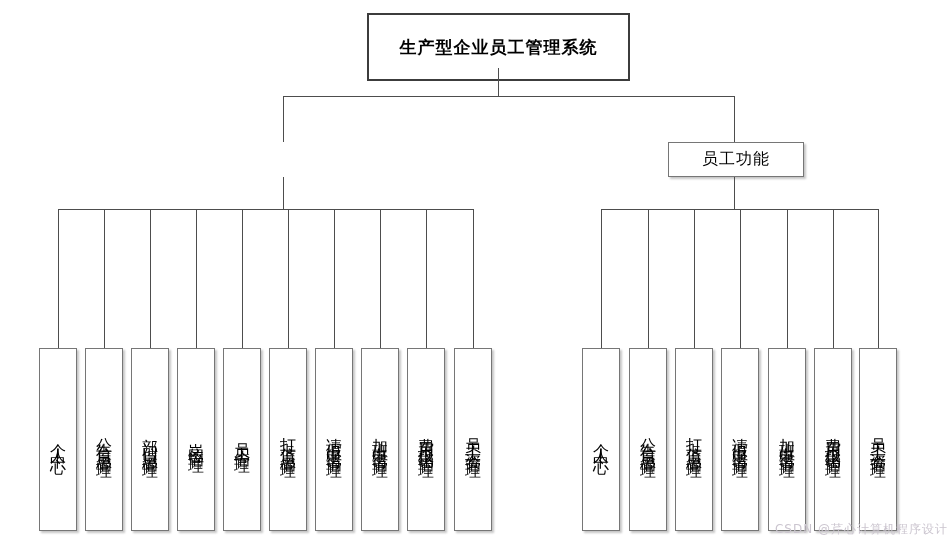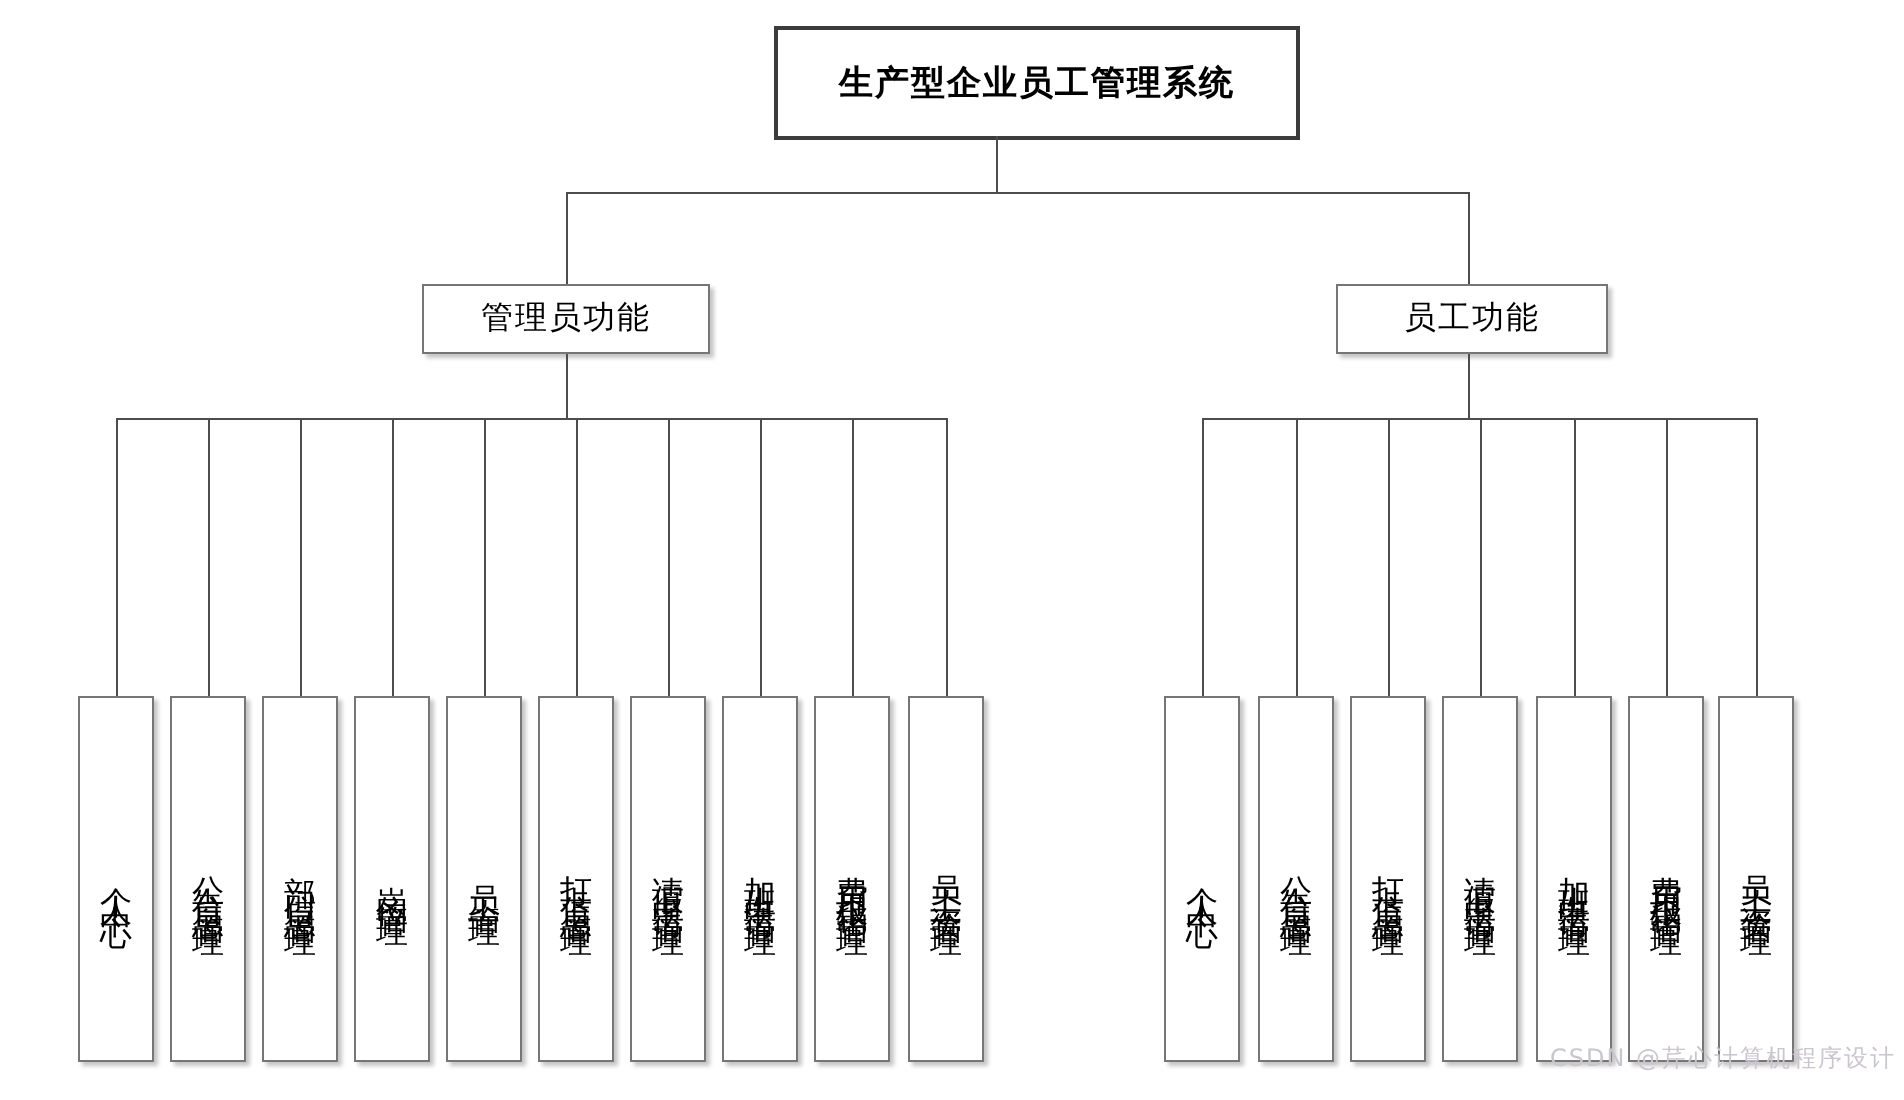--- a/index.html
+++ b/index.html
@@ -60,28 +60,27 @@
     color: #cbc5cf;
     white-space: nowrap;
     z-index: 5;
   }
 </style>
 </head>
 <body>
 
 <div id="canvas">
 
-  <div class="node root-node" style="left:367px; top:13px; width:263px; height:57px;margin-left:20px;">生产型企业员工管理系统</div>
+  <div class="node root-node" style="left:367px; top:13px; width:263px; height:68px;">生产型企业员工管理系统</div>
 
   <div class="vline" style="left:498px; top:68px; height:28px;"></div>
   <div class="hline" style="left:283px; top:96px; width:451px;"></div>
   <div class="vline" style="left:283px; top:96px; height:46px;"></div>
   <div class="vline" style="left:734px; top:96px; height:46px;"></div>
 
-  <div class="node branch-node" style="left:211px; top:142px; width:144px; height:35px;">管理员功能</div>
   <div class="node branch-node" style="left:668px; top:142px; width:136px; height:35px;">员工功能</div>
 
   <div class="vline" style="left:283px; top:177px; height:32px;"></div>
   <div class="vline" style="left:734px; top:177px; height:32px;"></div>
   <div class="hline" style="left:58px;  top:209px; width:415px;"></div>
   <div class="hline" style="left:601px; top:209px; width:277px;"></div>
 
   <div class="vline" style="left:58px;  top:209px; height:139px;"></div>
   <div class="vline" style="left:104px; top:209px; height:139px;"></div>
   <div class="vline" style="left:150px; top:209px; height:139px;"></div>

